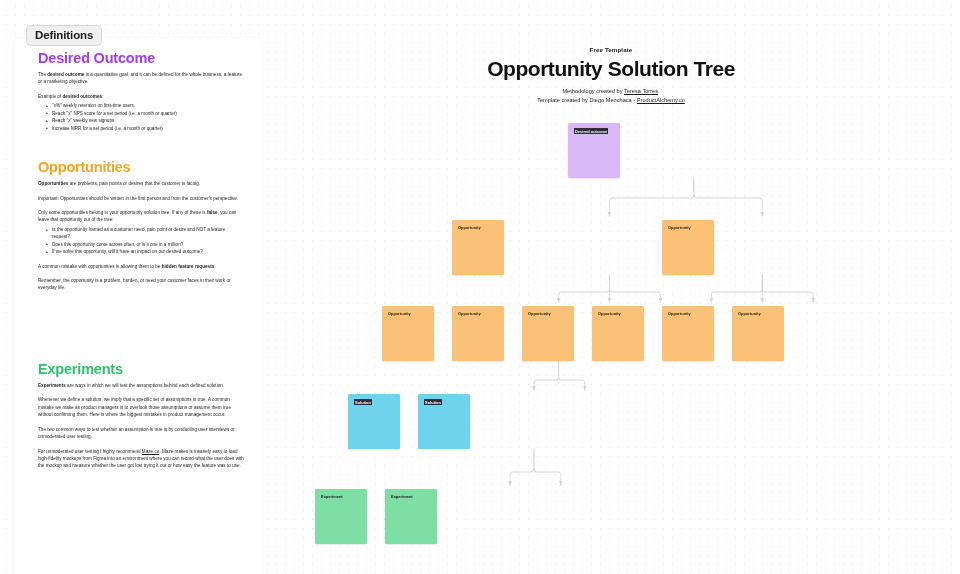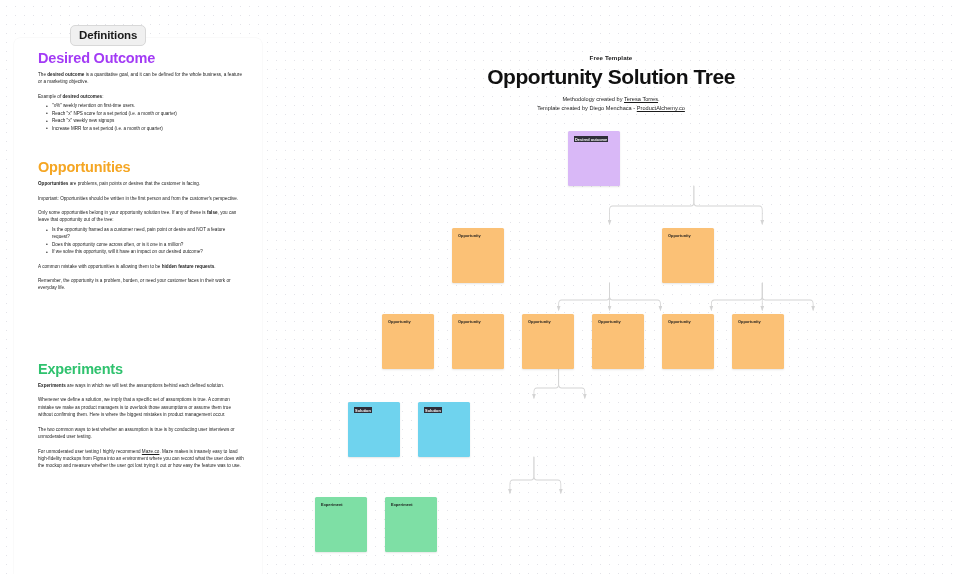--- a/index.html
+++ b/index.html
@@ -34,21 +34,20 @@
     left: 26px; top: 25px;
     background: #f0f0f0;
     border: 1px solid #d8d8d8;
     border-radius: 5px;
     font-size: 11.5px;
     font-weight: bold;
     color: #1a1a1a;
     padding: 3px 8px 4px 8px;
     z-index: 6;
     letter-spacing: -0.1px;
-    margin-left: 44px;
   }
 
   .sec-title {
     font-size: 14.5px;
     font-weight: bold;
     margin: 0 0 5px 0;
     letter-spacing: -0.2px;
   }
   .sec-title.purple { color: #a33bf5; }
   .sec-title.orange { color: #f5a623; }
@@ -83,21 +82,21 @@
     left: -1px; top: -0.3px;
     font-size: 5px;
     color: #1c1c1c;
   }
   .spacer-lg { height: 20px; }
   .link-u { text-decoration: underline; }
 
   
   #tree-canvas {
     position: absolute;
-    left: 262px; top: 16px;
+    left: 262px; top: 8px;
     width: 698px; height: 496px;
   }
   #tree-header {
     position: absolute;
     left: 0; right: 0; top: 38px;
     text-align: center;
   }
   #free-template-label {
     font-size: 6.2px;
     font-weight: bold;

